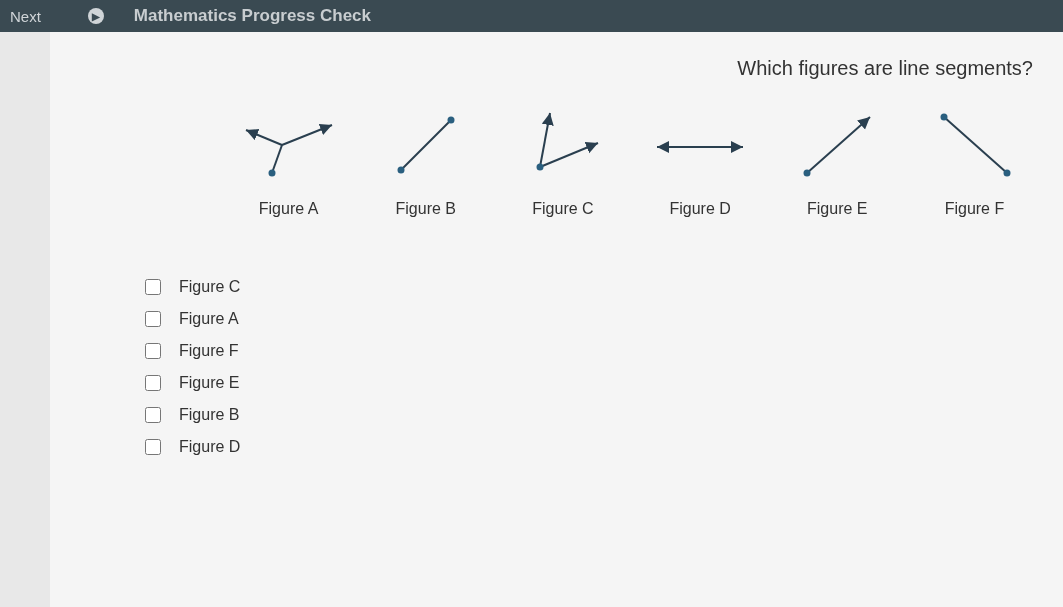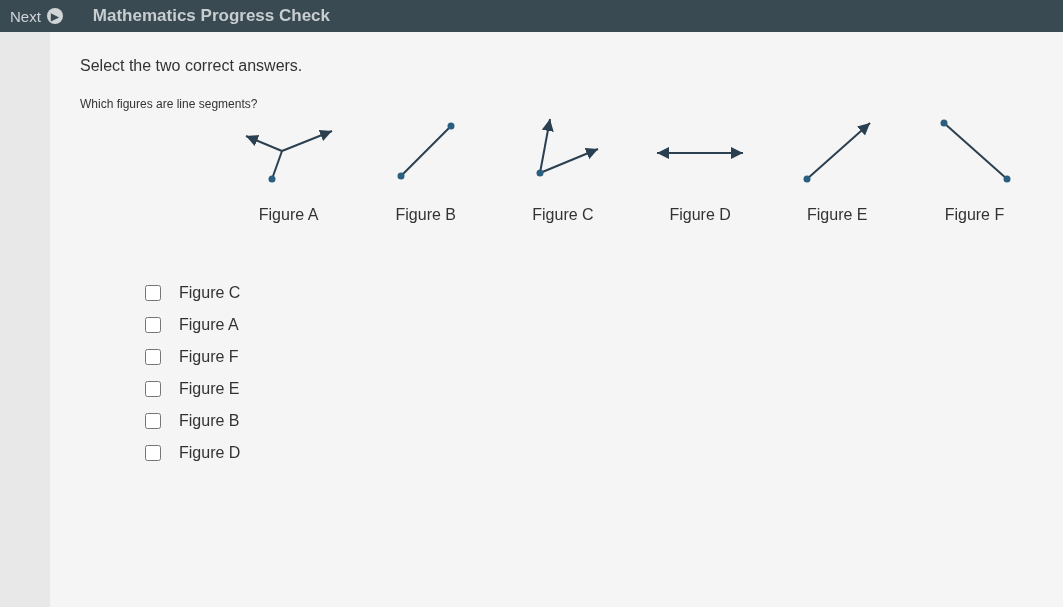--- a/index.html
+++ b/index.html
@@ -22,20 +22,21 @@
       padding: 0 10px;
       color: #d0d5d8;
     }
     .next-btn {
       display: flex;
       align-items: center;
       font-size: 15px;
       color: #d0d5d8;
       cursor: pointer;
       margin-right: 30px;
+      gap: 41px;
     }
     .next-btn .circle-icon {
       display: inline-flex;
       align-items: center;
       justify-content: center;
       width: 16px;
       height: 16px;
       border-radius: 50%;
       background: #d0d5d8;
       color: #3a4a52;
@@ -53,22 +54,24 @@
       margin: 0 0 0 50px;
       padding: 25px 30px;
       height: calc(100% - 32px);
     }
     .instruction {
       font-size: 16px;
       color: #333;
       margin-bottom: 22px;
     }
     .question {
-      font-size: 12px;
-      color: #333;
+      font-size: 20px;
+      color: #333;
+      margin-bottom: 25px;
+      text-align: right;
     }
     .figures-row {
       display: flex;
       gap: 20px;
       margin-left: 150px;
       margin-bottom: 60px;
     }
     .figure-item {
       display: flex;
       flex-direction: column;
@@ -110,21 +113,20 @@
 
 <div class="header">
   <div class="next-btn">
     <span>Next</span>
     <span class="circle-icon">▶</span>
   </div>
   <div class="header-title">Mathematics Progress Check</div>
 </div>
 
 <div class="content-area">
-  <div class="instruction">Select the two correct answers.</div>
   <div class="question">Which figures are line segments?</div>
 
   <div class="figures-row">
 
     <div class="figure-item">
       <svg class="figure-svg" viewBox="0 0 110 85">
         <defs>
           <marker id="arrA1" markerWidth="8" markerHeight="8" refX="6" refY="3" orient="auto">
             <path d="M0,0 L6,3 L0,6 Z" fill="#2a3f4f"></path>
           </marker>

